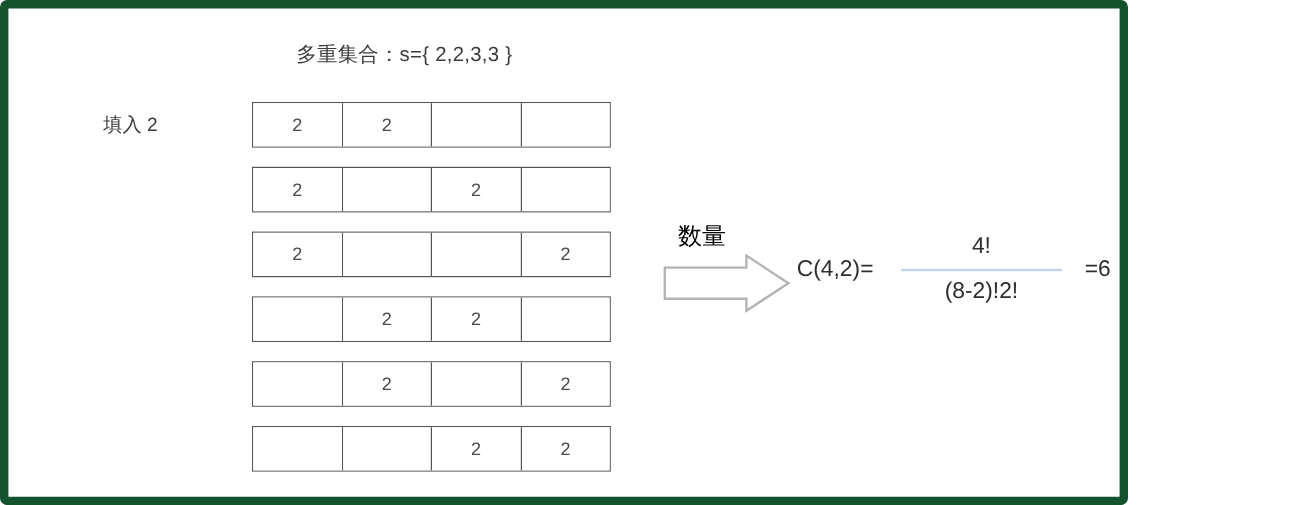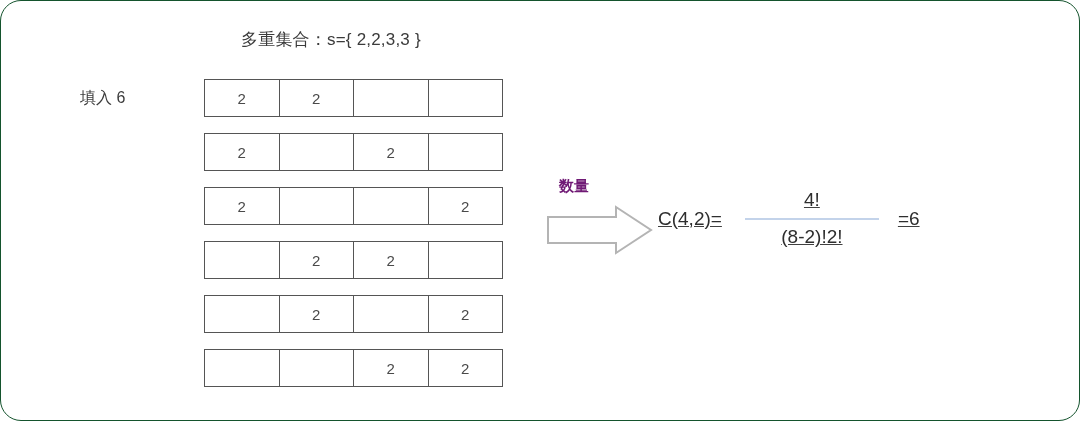--- a/index.html
+++ b/index.html
@@ -9,26 +9,26 @@
   }
   body {
     width: 1080px;
     height: 421px;
     font-family: "Liberation Sans", "DejaVu Sans", sans-serif;
     color: #404040;
     overflow: hidden;
   }
   #canvas {
     position: relative;
-    width: 1080px;
+    width: 940px;
     height: 421px;
     background: #ffffff;
     box-sizing: border-box;
-    border: 1px solid #14532d;
-    border-radius: 21px;
+    border: 7px solid #14532d;
+    border-radius: 6px;
   }
 
   
   .title {
     position: absolute;
     left: 240px;
     top: 27px;
     font-size: 17px;
     color: #3b3b3b;
     white-space: nowrap;
@@ -73,42 +73,40 @@
     color: #4a4a4a;
     background: #ffffff;
   }
   .cell:last-child { border-right: none; }
 
   
   .qty-label {
     position: absolute;
     left: 558px;
     top: 176px;
-    font-size: 15px;
-    color: #701a75;
-    white-space: nowrap;
-    font-weight: bold;
+    font-size: 20px;
+    color: #000000;
+    white-space: nowrap;
   }
   #arrow {
     position: absolute;
     left: 545px;
     top: 203px;
     width: 108px;
     height: 52px;
   }
 
   
   #formula {
     position: absolute;
     left: 657px;
     top: 185px;
     display: flex;
     align-items: center;
     white-space: nowrap;
-    text-decoration: underline;
   }
   .f-lhs {
     font-size: 19px;
     color: #2e2e2e;
     padding-right: 20px;
   }
   .fraction {
     display: flex;
     flex-direction: column;
     align-items: center;
@@ -136,21 +134,21 @@
     padding-left: 16px;
   }
 </style>
 </head>
 <body>
 
 <div id="canvas">
 
   <div class="title">多重集合：s={ 2,2,3,3 }</div>
 
-  <div class="fill-label">填入 6</div>
+  <div class="fill-label">填入 2</div>
 
   <div id="grid">
     <div class="row">
       <div class="cell">2</div>
       <div class="cell">2</div>
       <div class="cell"></div>
       <div class="cell"></div>
     </div>
     <div class="row">
       <div class="cell">2</div>

